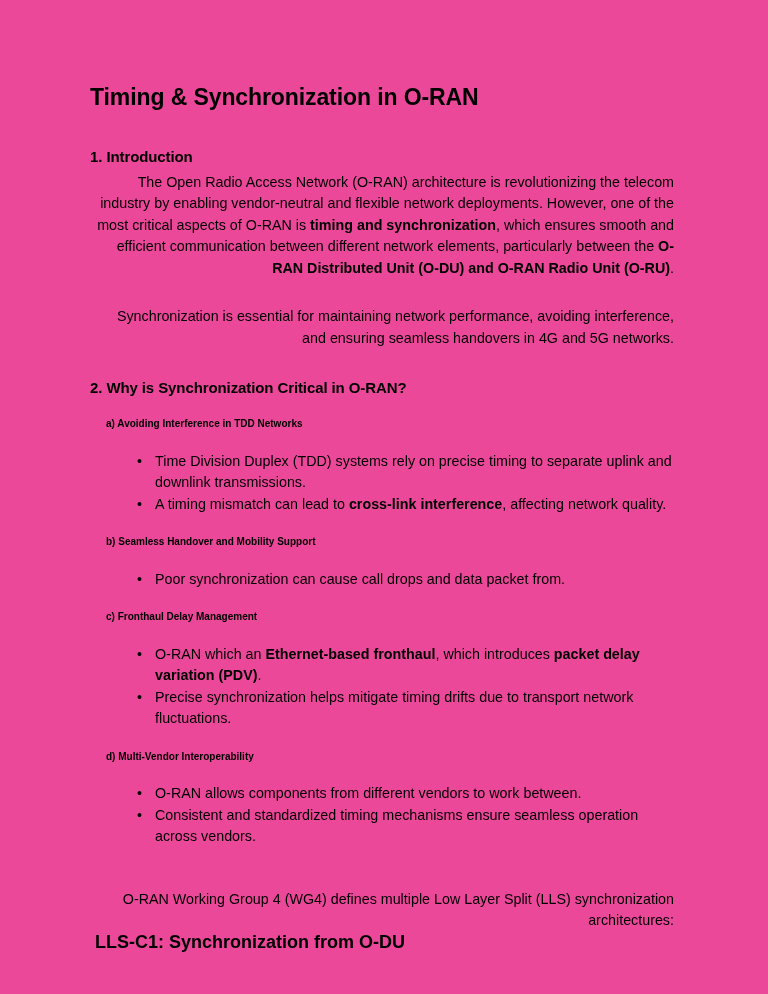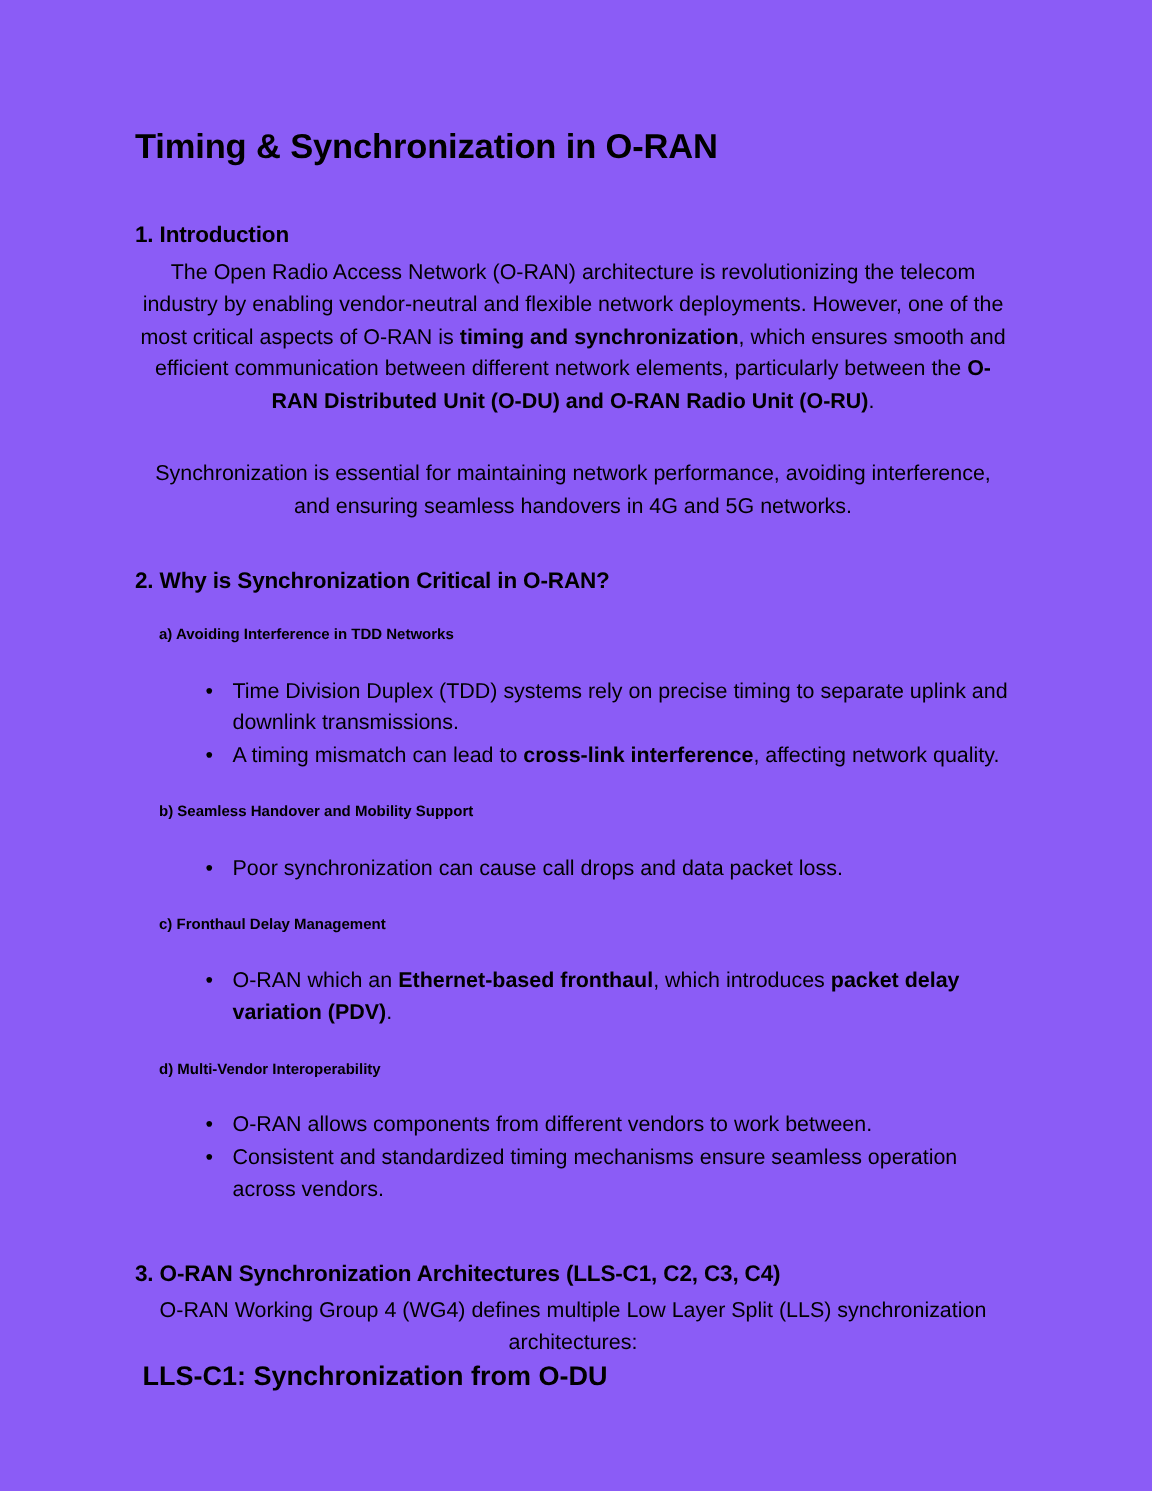--- a/index.html
+++ b/index.html
@@ -10,21 +10,21 @@
   body {
     width: 768px;
     height: 994px;
     font-family: "Liberation Sans", sans-serif;
     color: #000000;
     overflow: hidden;
   }
   .page {
     width: 768px;
     height: 994px;
-    background: #8b5cf6;
+    background: #ec4899;
     box-sizing: border-box;
     padding: 72px 94px 0 90px;
     position: relative;
   }
   .doc-title {
     font-size: 23px;
     font-weight: bold;
     line-height: 1.2;
     letter-spacing: -0.1px;
     margin: 12px 0 0 0;
@@ -36,21 +36,21 @@
     letter-spacing: -0.1px;
     margin: 0;
   }
   .sec1-gap { height: 36px; }
   .sec2-gap { height: 30px; }
   .sec3-gap { height: 36px; }
   .para {
     font-size: 14.3px;
     line-height: 21.5px;
     margin: 6px 0 0 0;
-    text-align: center;
+    text-align: right;
   }
   .para.tight { margin-top: 5px; }
   .para-gap { height: 21px; }
   .subhead {
     font-size: 10px;
     line-height: 21.5px;
     font-weight: bold;
     margin: 16px;
   }
   ul.bullets {
@@ -104,35 +104,35 @@
   <h2 class="h2">2. Why is Synchronization Critical in O-RAN?</h2>
 
   <div class="subhead">a) Avoiding Interference in TDD Networks</div>
   <ul class="bullets">
     <li><span>Time Division Duplex (TDD) systems rely on precise timing to separate uplink and downlink transmissions.</span></li>
     <li><span>A timing mismatch can lead to </span><b>cross-link interference</b><span>, affecting network quality.</span></li>
   </ul>
 
   <div class="subhead">b) Seamless Handover and Mobility Support</div>
   <ul class="bullets">
-    <li><span>Poor synchronization can cause call drops and data packet loss.</span></li>
+    <li><span>Poor synchronization can cause call drops and data packet from.</span></li>
   </ul>
 
   <div class="subhead">c) Fronthaul Delay Management</div>
   <ul class="bullets">
     <li><span>O-RAN which an </span><b>Ethernet-based fronthaul</b><span>, which introduces </span><b>packet delay variation (PDV)</b><span>.</span></li>
+    <li><span>Precise synchronization helps mitigate timing drifts due to transport network fluctuations.</span></li>
   </ul>
 
   <div class="subhead">d) Multi-Vendor Interoperability</div>
   <ul class="bullets">
     <li><span>O-RAN allows components from different vendors to work between.</span></li>
     <li><span>Consistent and standardized timing mechanisms ensure seamless operation across vendors.</span></li>
   </ul>
 
   <div class="sec3-gap"></div>
 
-  <h2 class="h2">3. O-RAN Synchronization Architectures (LLS-C1, C2, C3, C4)</h2>
 
   <p class="para tight"><span>O-RAN Working Group 4 (WG4) defines multiple Low Layer Split (LLS) synchronization architectures:</span></p>
 
   <div class="lls-line">LLS-C1: Synchronization from O-DU</div>
 
 </div>
 
 </body></html>

